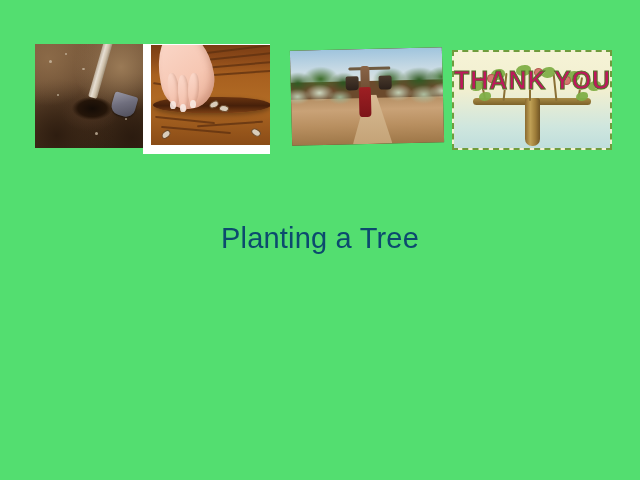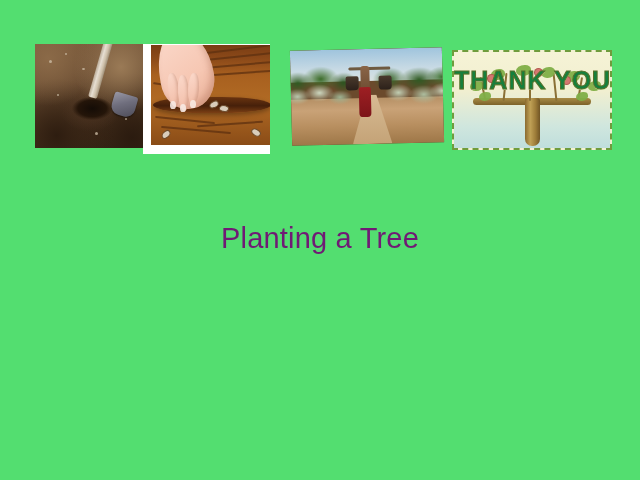--- a/index.html
+++ b/index.html
@@ -288,21 +288,21 @@
   .ty-word {
     position: absolute;
     top: 14px;
     left: 0;
     width: 100%;
     text-align: center;
     font-family: "Liberation Sans", sans-serif;
     font-weight: bold;
     font-size: 25px;
     letter-spacing: 1px;
-    color: #15803d;
+    color: #be185d;
     -webkit-text-stroke: 1px #55702a;
     text-shadow: 0 1px 0 #cde0a4;
     white-space: nowrap;
   }
   .ty-leaf {
     position: absolute;
     background: #7fae47;
     border-radius: 60% 40% 55% 45%;
     opacity: .95;
   }
@@ -422,15 +422,15 @@
     <div class="ty-leaf" style="left:16%;top:42%;width:12px;height:9px;"></div>
     <div class="ty-leaf" style="left:78%;top:42%;width:12px;height:9px;"></div>
 
     <div class="ty-flower" style="left:22%;top:24%;"></div>
     <div class="ty-flower" style="left:52%;top:18%;"></div>
     <div class="ty-flower" style="left:70%;top:26%;"></div>
 
     <div class="ty-word">THANK YOU</div>
   </div>
 
-  <div id="slide-title" style="color: #701a75;">Planting a Tree</div>
+  <div id="slide-title" style="color: #0c4a6e;">Planting a Tree</div>
 
 </div>
 
 </body></html>

